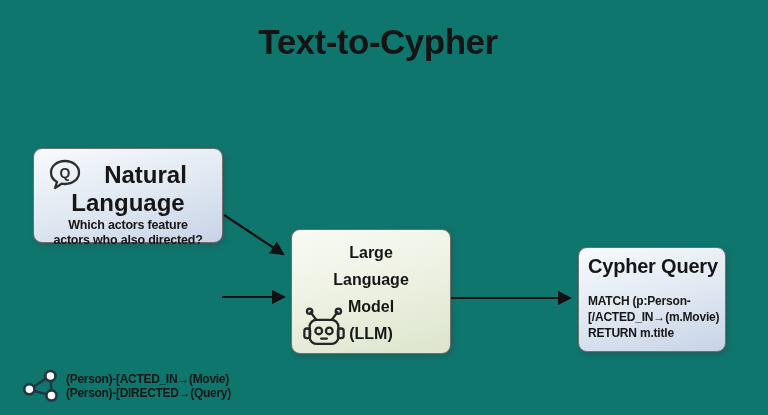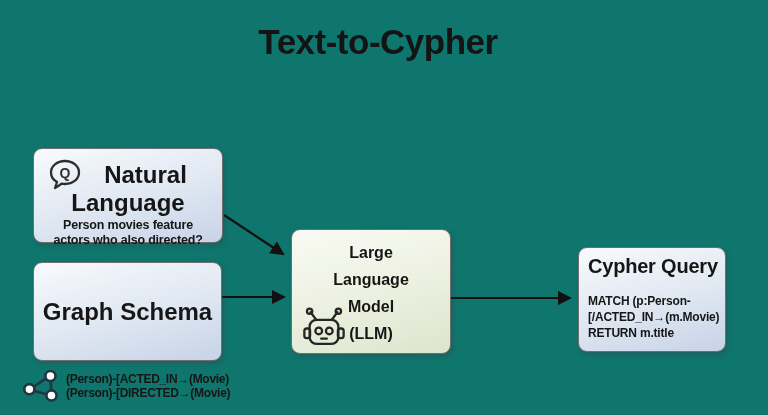--- a/index.html
+++ b/index.html
@@ -142,28 +142,25 @@
   <div class="box box-blue nl-box">
     <div class="nl-row1">
       <svg class="bubble-icon" viewBox="0 0 36 34" xmlns="http://www.w3.org/2000/svg">
         <path d="M18,3 C10,3 4,8 4,14.5 C4,18.6 6.3,22 10,24 L8,30 C8,30 12,27.5 14.5,25.7 C15.6,25.9 16.8,26 18,26 C26,26 32,21 32,14.5 C32,8 26,3 18,3 Z" fill="none" stroke="#2e2e2e" stroke-width="2.3" stroke-linejoin="round"></path>
         <text x="18" y="19.5" text-anchor="middle" font-size="14" font-weight="700" fill="#2e2e2e">Q</text>
       </svg>
       <span class="nl-heading-1">Natural</span>
     </div>
     <div class="nl-heading-2">Language</div>
     <div class="nl-question">
-      <div>Person movies feature</div>
+      <div>Which actors feature</div>
       <div>actors who also directed?</div>
     </div>
   </div>
 
-  <div class="box box-blue gs-box">
-    <div class="gs-heading">Graph Schema</div>
-  </div>
 
   <div class="box box-green llm-box">
     <div class="llm-heading">
       <div>Large</div>
       <div>Language</div>
       <div>Model</div>
       <div>(LLM)</div>
     </div>
     <svg class="robot-icon" viewBox="0 0 48 44" xmlns="http://www.w3.org/2000/svg">
       <g fill="none" stroke="#262626" stroke-width="2.4" stroke-linecap="round">
@@ -198,17 +195,17 @@
         <path d="M27.3,12.5 L27.8,21"></path>
       </g>
       <g stroke="#203642" stroke-width="2.5" fill="#fdfdfd">
         <circle cx="7" cy="20" r="4.8"></circle>
         <circle cx="27" cy="7.5" r="4.8"></circle>
         <circle cx="28" cy="26" r="4.8"></circle>
       </g>
     </svg>
     <div class="schema-lines">
       <div>(Person)-[ACTED_IN→(Movie)</div>
-      <div>(Person)-[DIRECTED→(Movie)</div>
+      <div>(Person)-[DIRECTED→(Query)</div>
     </div>
   </div>
 
 </div>
 
 </body></html>

